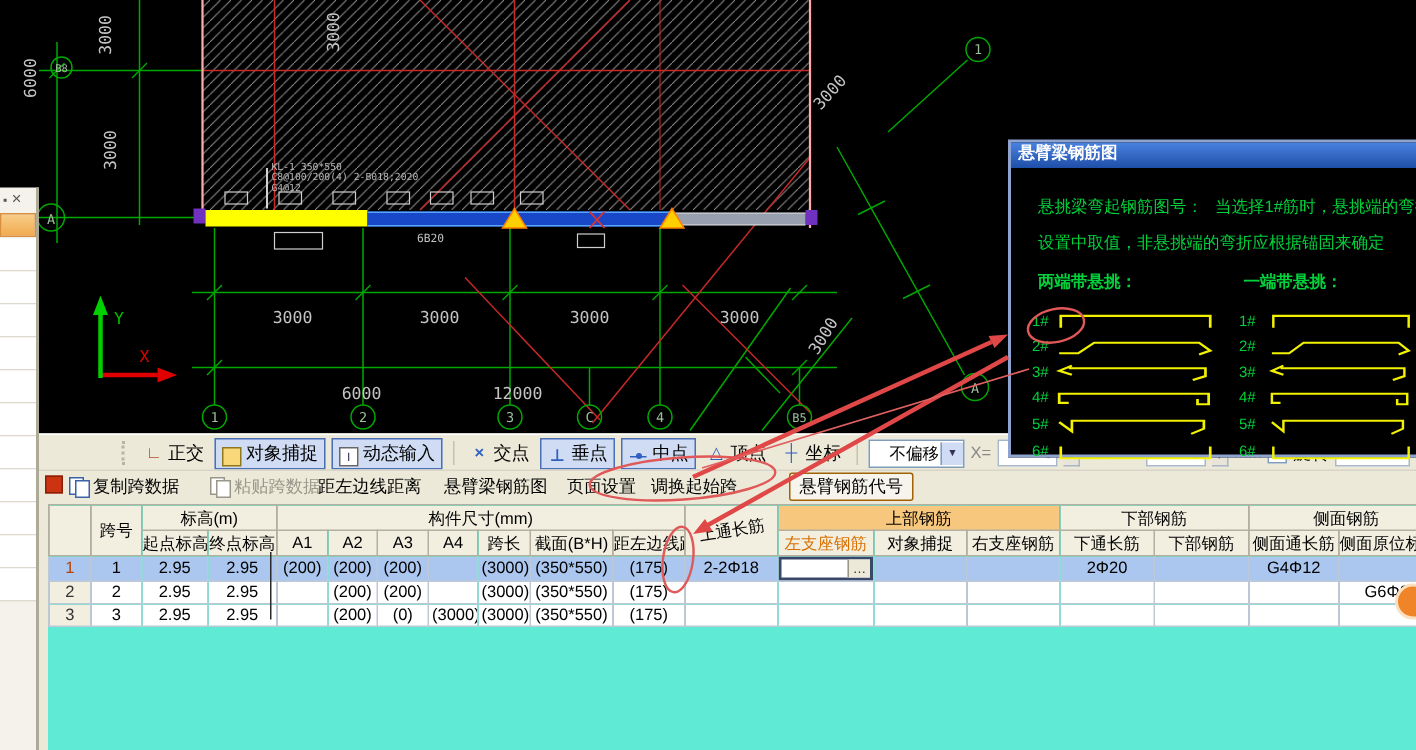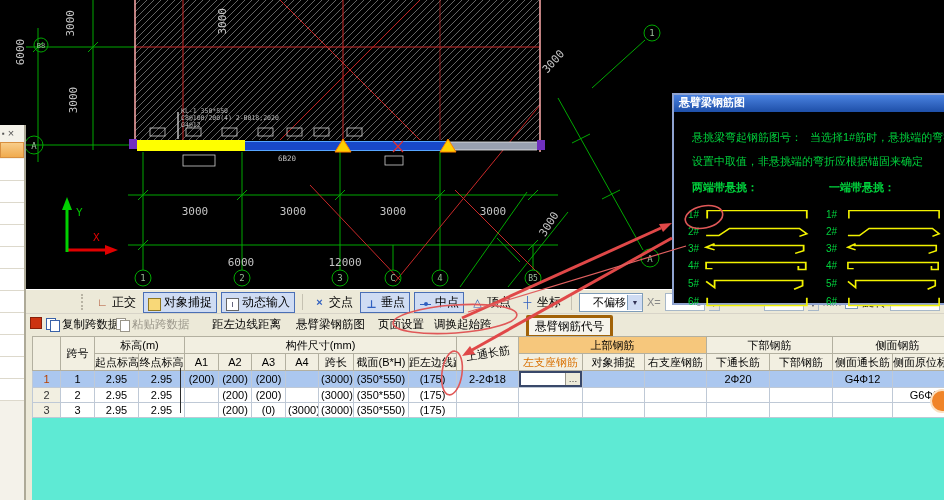--- a/index.html
+++ b/index.html
@@ -44,21 +44,21 @@
   .checkbox{width:11px;height:11px;background:#fff;border:1px solid #7f9db9;}
   #toolbar-data{top:313px;height:23px;border-top:1px solid #d8d4c8;position:absolute;}
   #toolbar-data .abs{position:absolute;top:3px;white-space:nowrap;font-size:11.5px;display:flex;align-items:center;gap:3px;}
   .ic-app{width:10px;height:10px;background:#cc3310;border:1px solid #881f08;}
   .ic-copy{position:relative;width:13px;height:13px;}
   .ic-copy:before,.ic-copy:after{content:"";position:absolute;width:8px;height:10px;background:#fff;border:1px solid #3a62a8;}
   .ic-copy:before{left:0;top:0;}
   .ic-copy:after{left:4px;top:2px;}
   .disabled{color:#9a968a;}
   .ic-copy.gray:before,.ic-copy.gray:after{border-color:#9a968a;}
-  .outlined-btn{border:3px solid #a16207;border-radius:2px;background:#f6f4ec;padding:1px 6px;font-size:11.5px;margin-left:24px;}
+  .outlined-btn{border:1px solid #a16207;border-radius:2px;background:#f6f4ec;padding:1px 6px;font-size:11.5px;margin-left:24px;}
   
   #table-area{position:absolute;left:32px;top:336px;width:918px;height:168px;overflow:hidden;background:#5eead4;z-index:2;}
   table{border-collapse:collapse;table-layout:fixed;width:930px;font-size:11px;}
   th{background:#f2efe1;border:1px solid #b3b0a0;font-weight:normal;padding:0;height:16px;overflow:hidden;white-space:nowrap;}
   th.tan{background:#f6c77c;}
   th.orange-text{color:#d97000;}
   th.diag span{display:inline-block;transform:rotate(-9deg);}
   td{border:1px solid #bfc9d6;height:14px;padding:0 2px;background:#fff;overflow:hidden;white-space:nowrap;text-align:center;}
   td.l{text-align:center;}
   tr.selected td{background:#abc7ef;}
@@ -316,21 +316,21 @@
 </div>
 
 <div id="toolbar-data" class="toolbar">
   <span class="abs" style="left:4px;">
       <span class="ic-app"></span>
     </span>
   <span class="abs" style="left:20px;">
     <span class="ic-copy"></span>
     <span>复制跨数据</span>
   </span>
-  <span class="abs disabled" style="left:90px;">
+  <span class="abs disabled" style="left:114px;">
     <span class="ic-copy gray"></span>
     <span>粘贴跨数据</span>
   </span>
   <span class="abs" style="left:186px;">
     <span>距左边线距离</span>
   </span>
   <span class="abs" style="left:270px;">
     <span>悬臂梁钢筋图</span>
   </span>
   <span class="abs" style="left:352px;">

